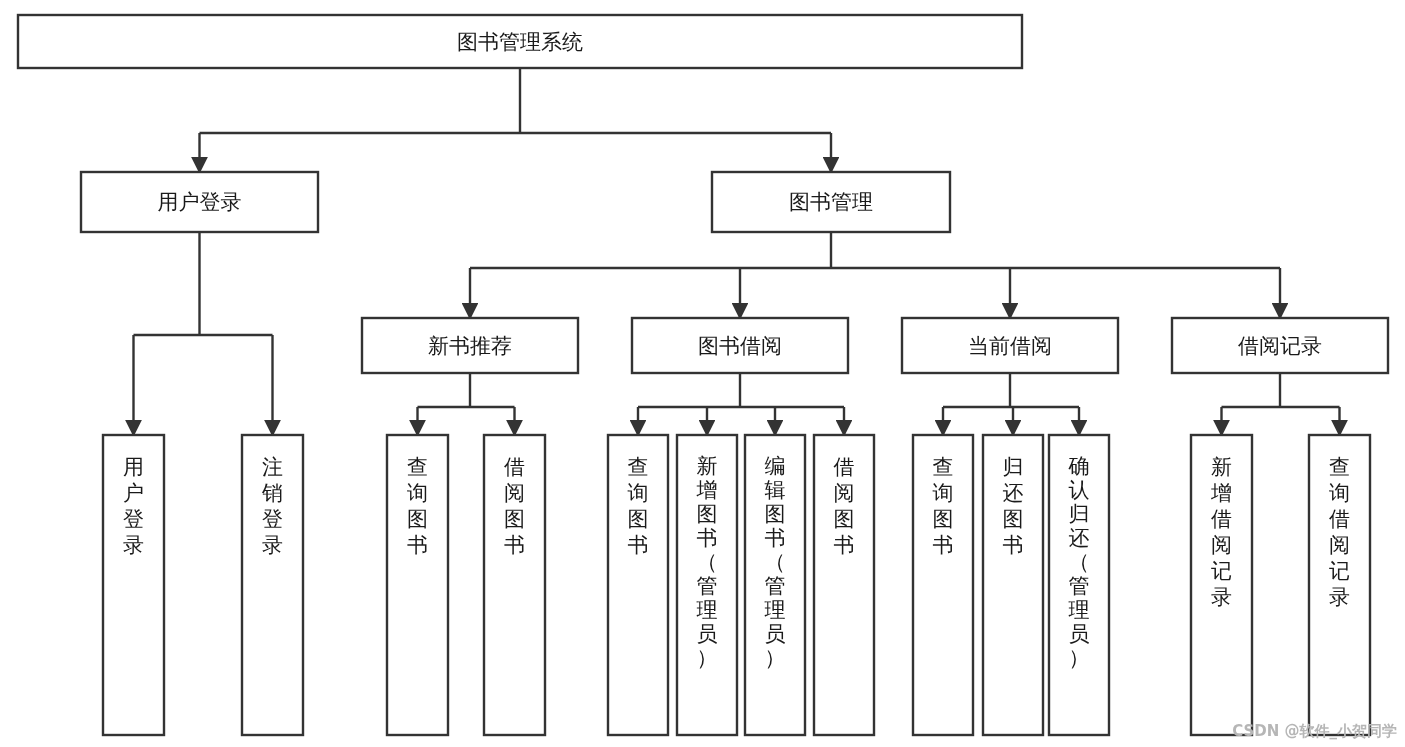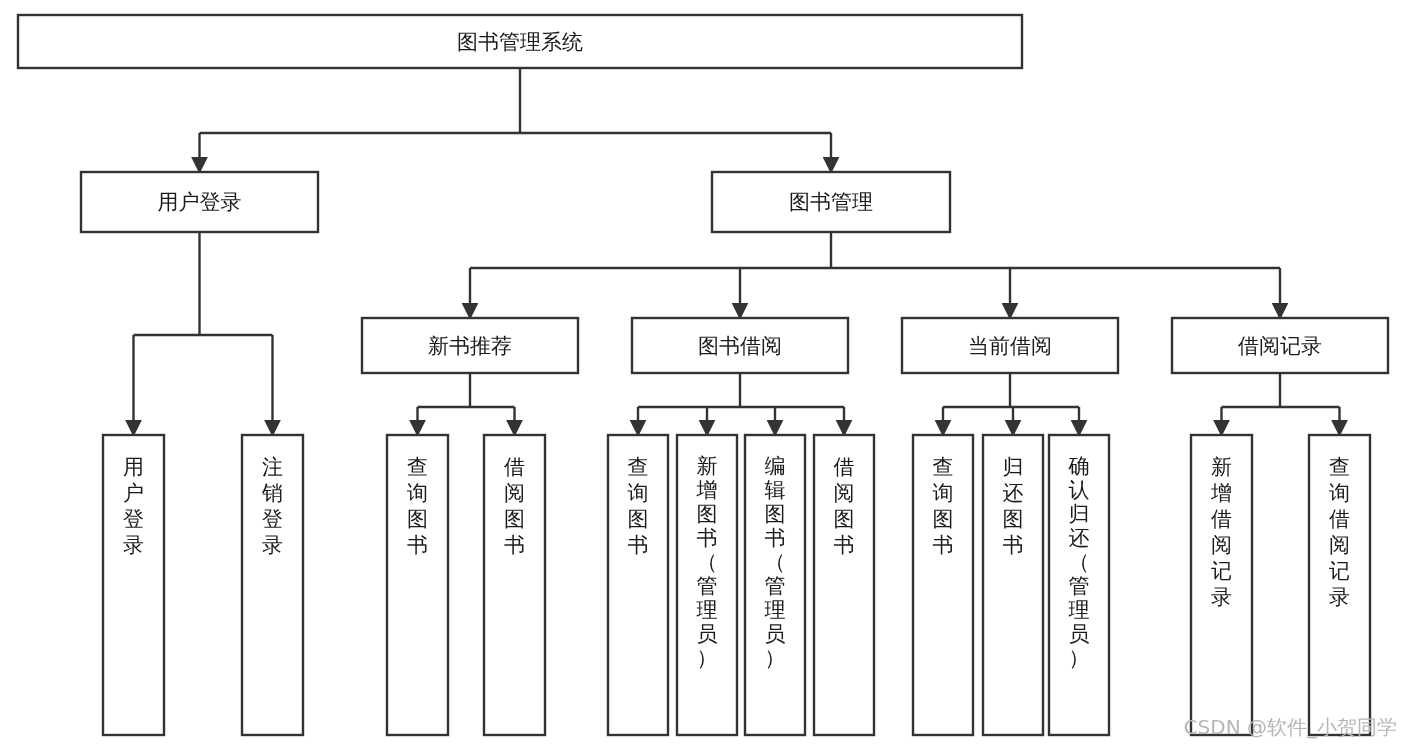--- a/index.html
+++ b/index.html
@@ -44,25 +44,26 @@
     fill: none;
   }
   .arrow-head {
     fill: #333333;
     stroke: none;
   }
   .watermark {
     position: absolute;
     right: 8px;
     bottom: 6px;
-    font-size: 20px;
+    font-size: 15px;
     color: #b6b6b6;
     font-family: "DejaVu Sans", "Liberation Sans", sans-serif;
     white-space: nowrap;
     user-select: none;
+    font-weight: bold;
   }
 </style>
 </head>
 <body>
 
 <svg id="diagram" viewBox="0 0 1405 747" xmlns="http://www.w3.org/2000/svg">
   <defs>
     <marker id="arrow" viewBox="0 0 12 12" refX="10" refY="6" markerWidth="7" markerHeight="7" orient="auto-start-reverse">
       <path d="M 0 0 L 12 6 L 0 12 z" class="arrow-head"></path>
     </marker>

